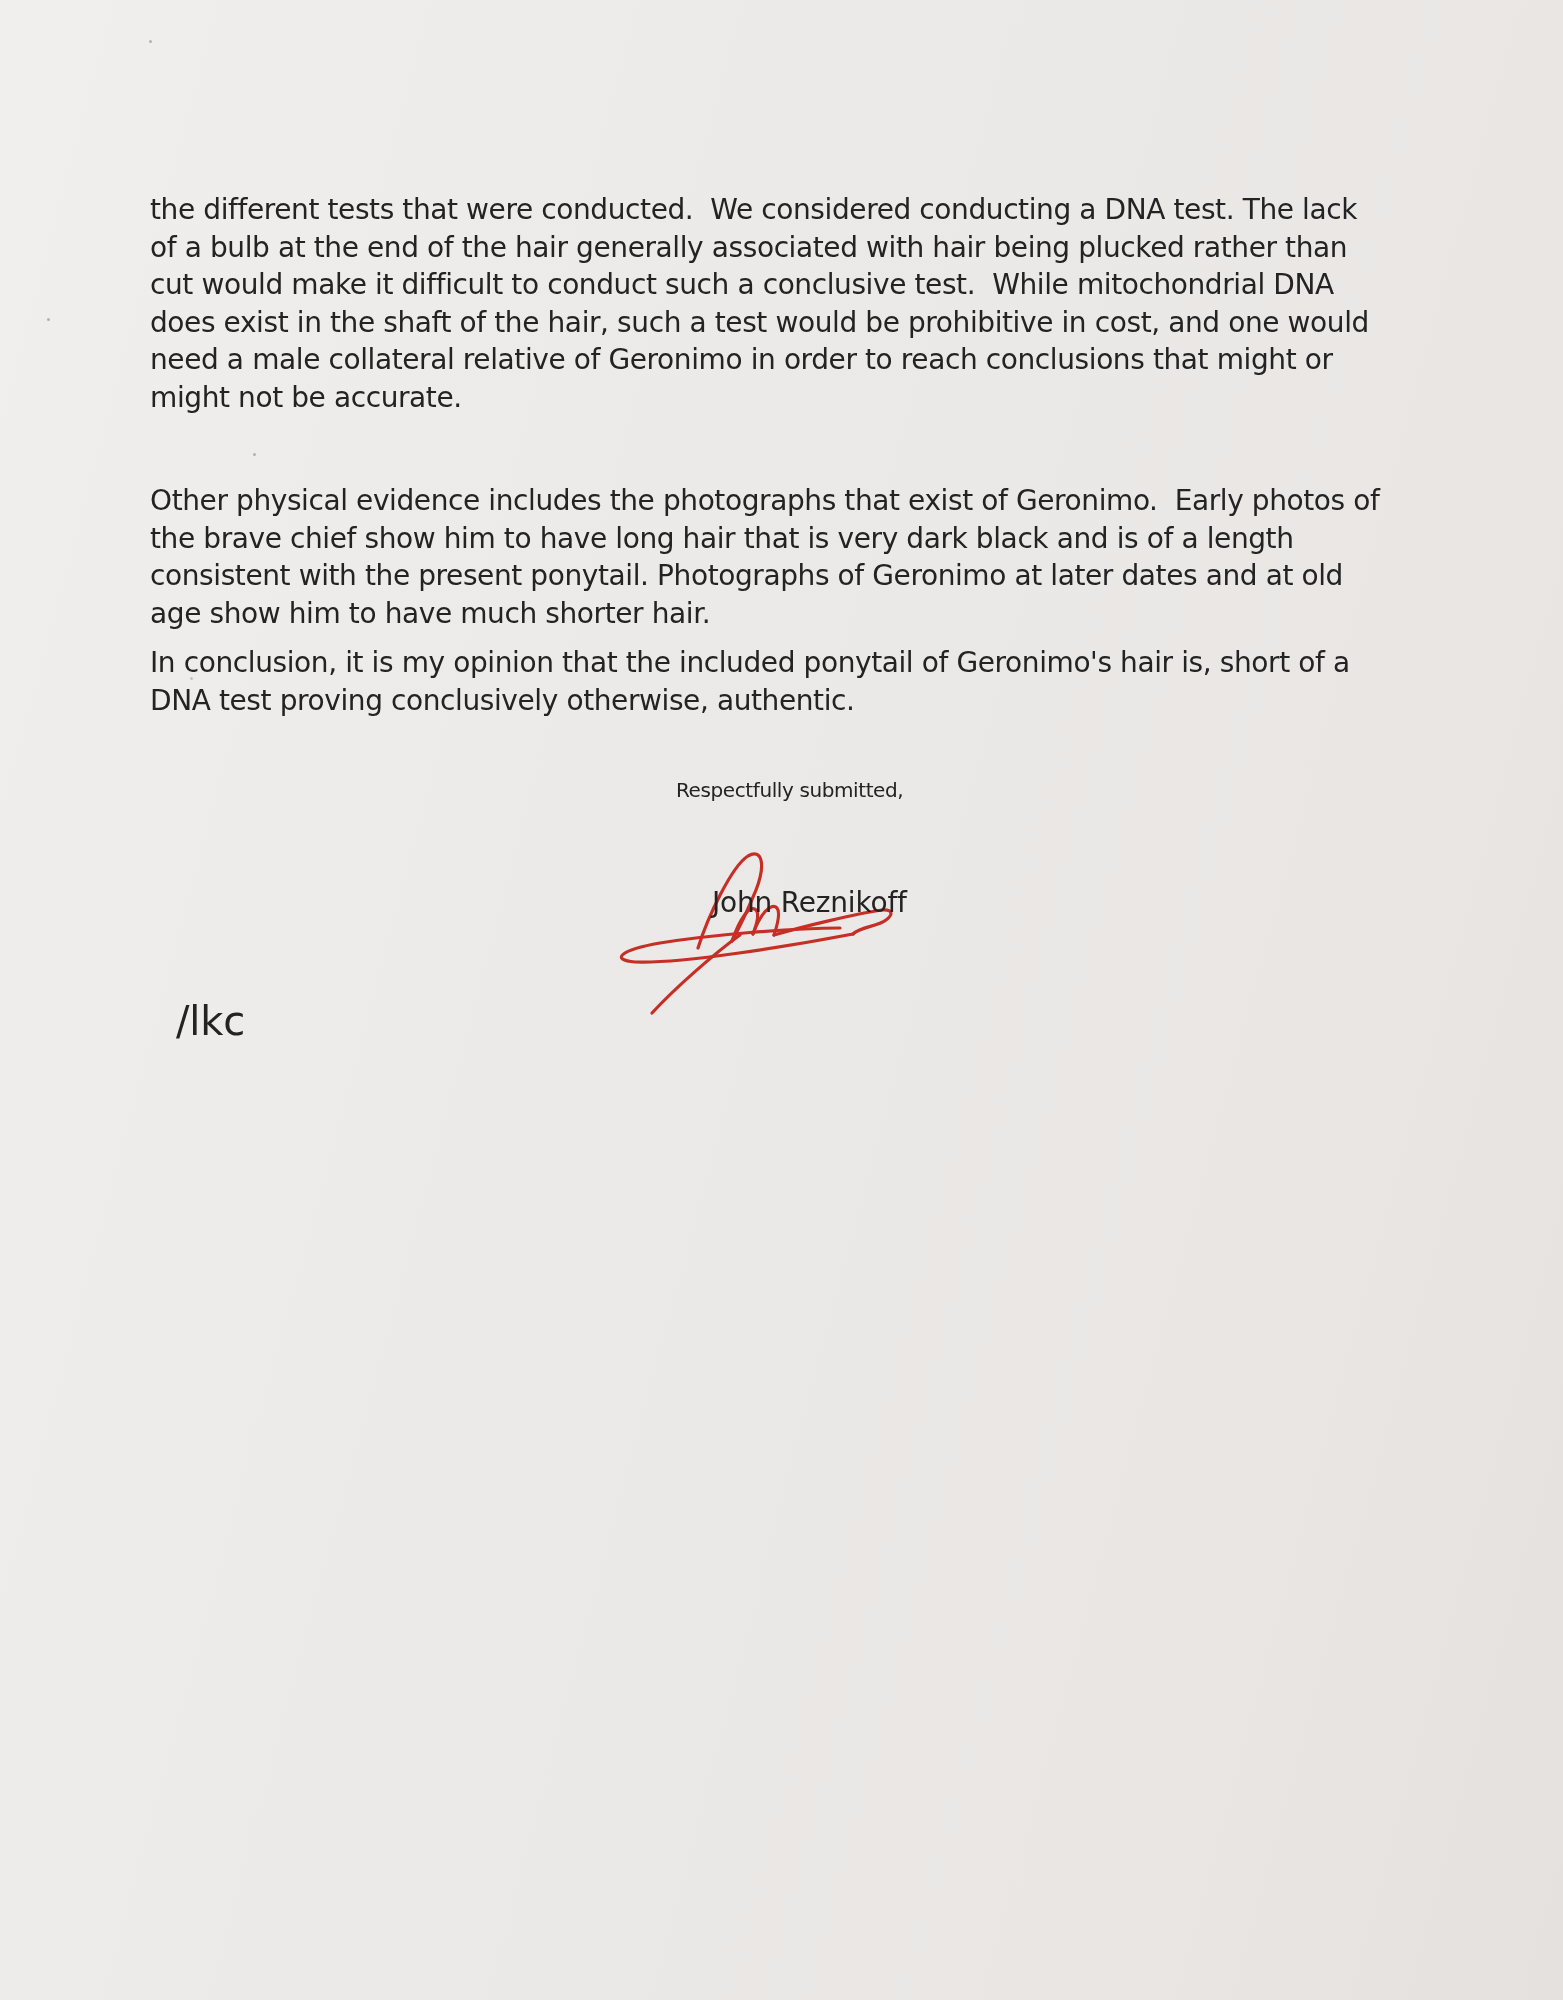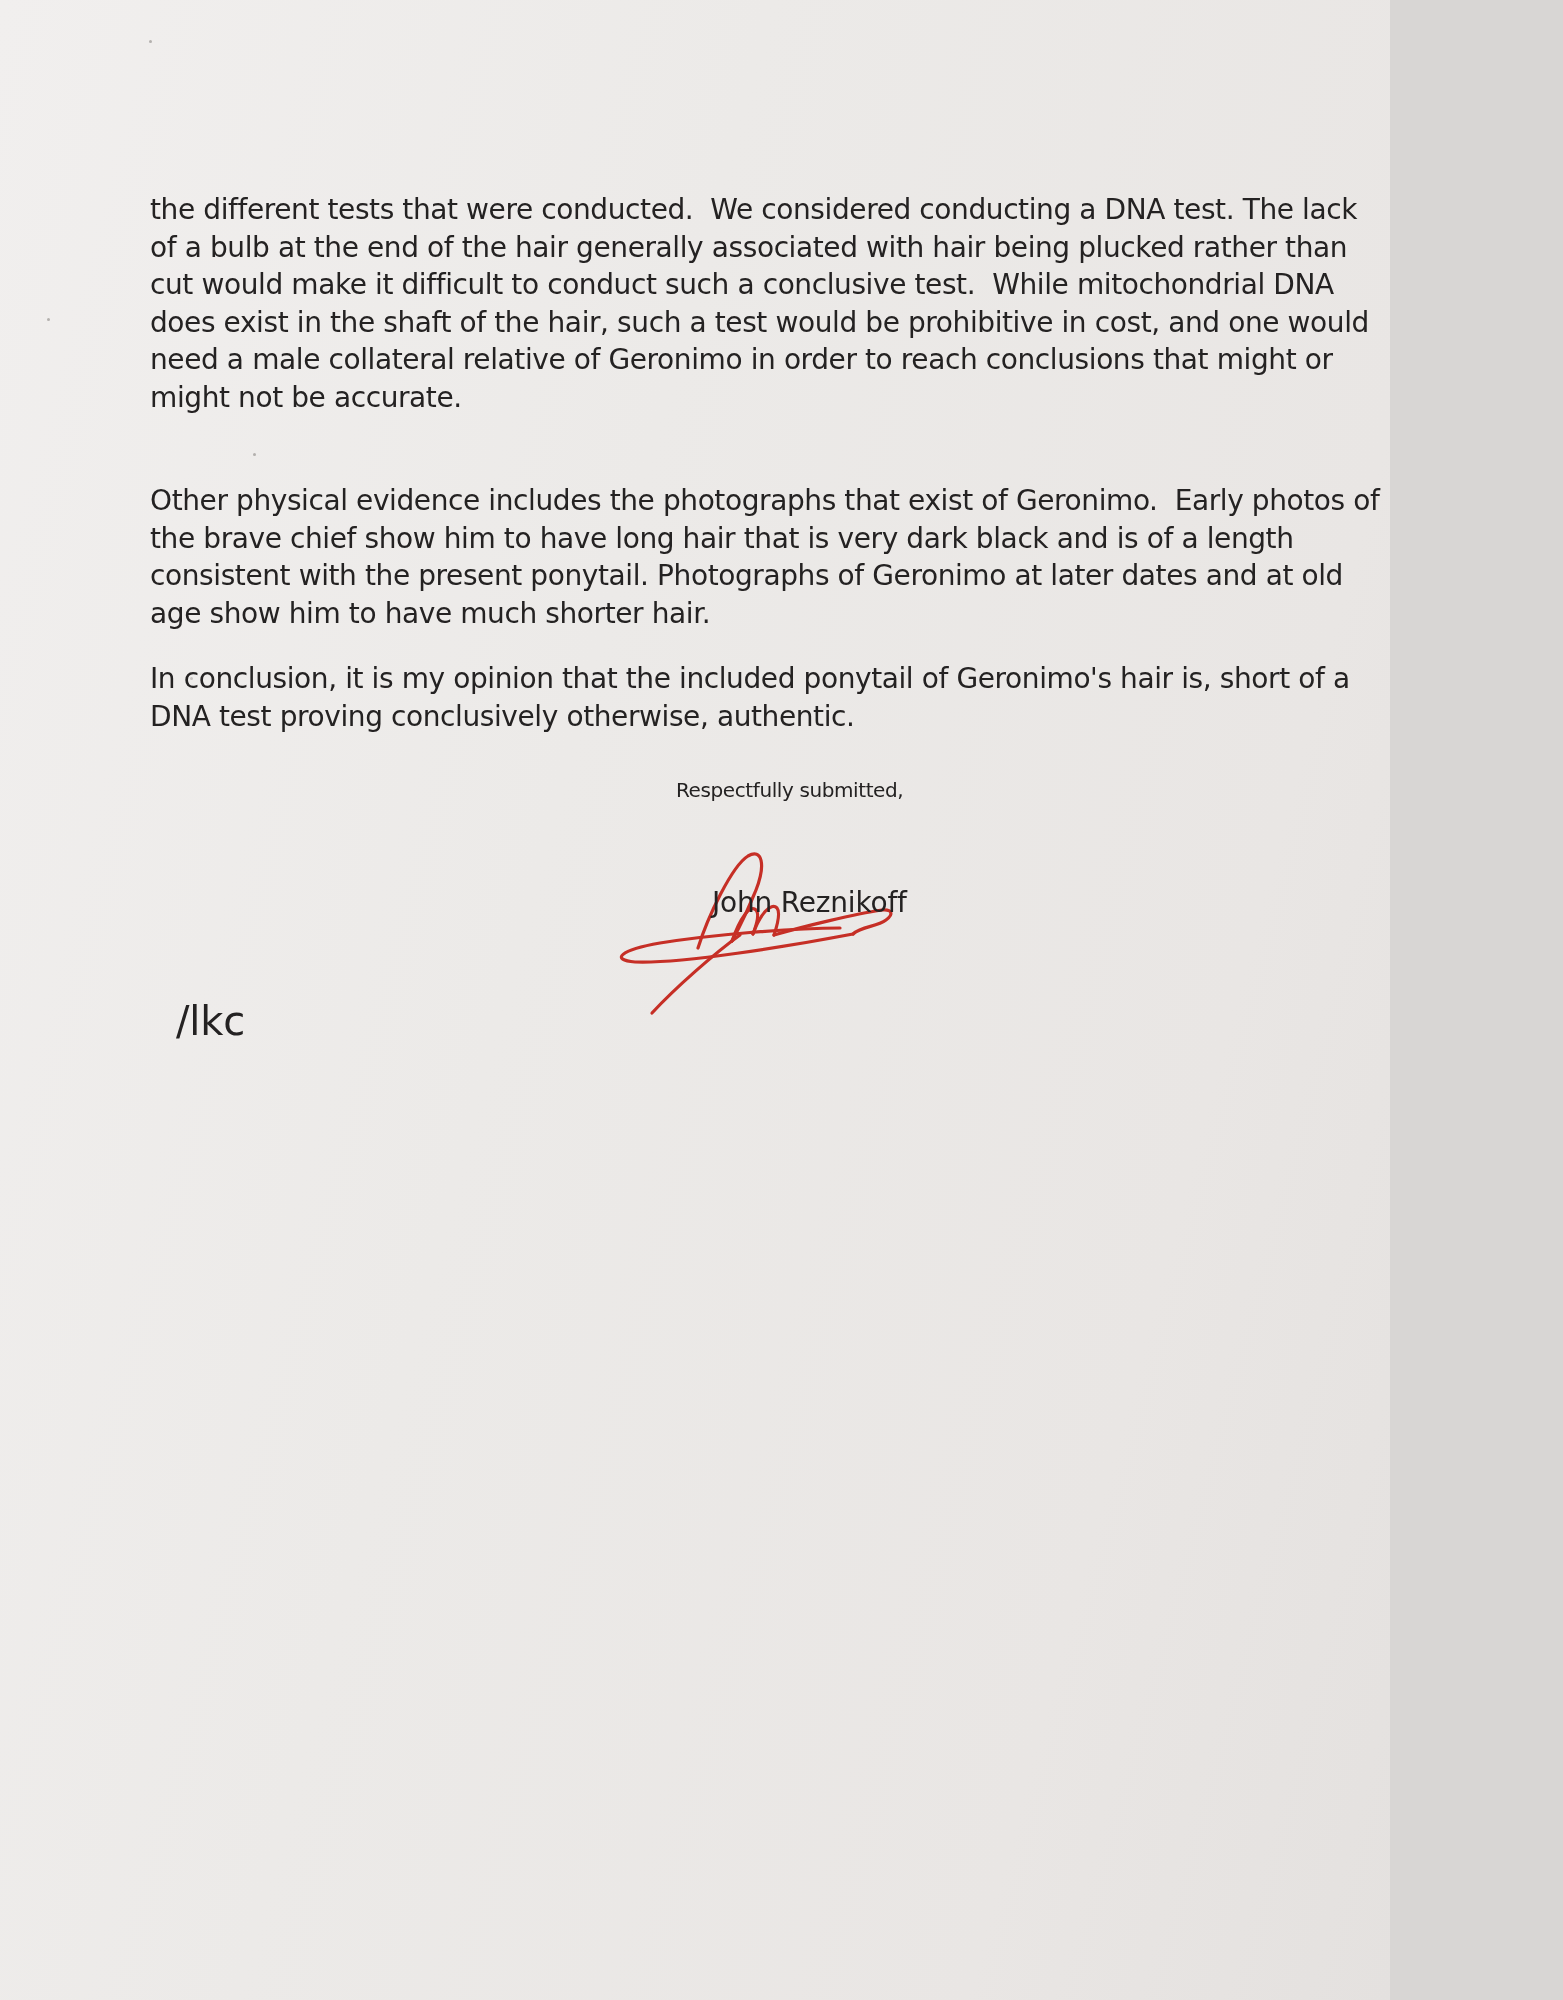--- a/index.html
+++ b/index.html
@@ -2,40 +2,40 @@
 <html><head>
 <meta charset="utf-8">
 <style>
   html, body {
     margin: 0;
     padding: 0;
     background: #d8d6d4;
   }
   .page {
     position: relative;
-    width: 1390px;
+    width: 1563px;
     height: 2000px;
     overflow: hidden;
     background: linear-gradient(105deg, #f1efee 0%, #eceae8 40%, #e9e6e4 78%, #e4e1df 100%);
     font-family: "DejaVu Sans", "Liberation Sans", sans-serif;
     color: #242222;
   }
   .body-text {
     position: absolute;
     left: 150px;
     width: 1400px;
     font-size: 28px;
     line-height: 37.5px;
     letter-spacing: -0.4px;
     white-space: pre-wrap;
     color: #242222;
   }
   .para-1 { top: 191px; }
   .para-2 { top: 482px; }
-  .para-3 { top: 660px; }
+  .para-3 { top: 644px; }
   .closing-line {
     position: absolute;
     left: 676px;
     top: 778px;
     font-size: 20px;
     letter-spacing: -0.4px;
     white-space: pre;
   }
   .signature-wrap {
     position: absolute;

